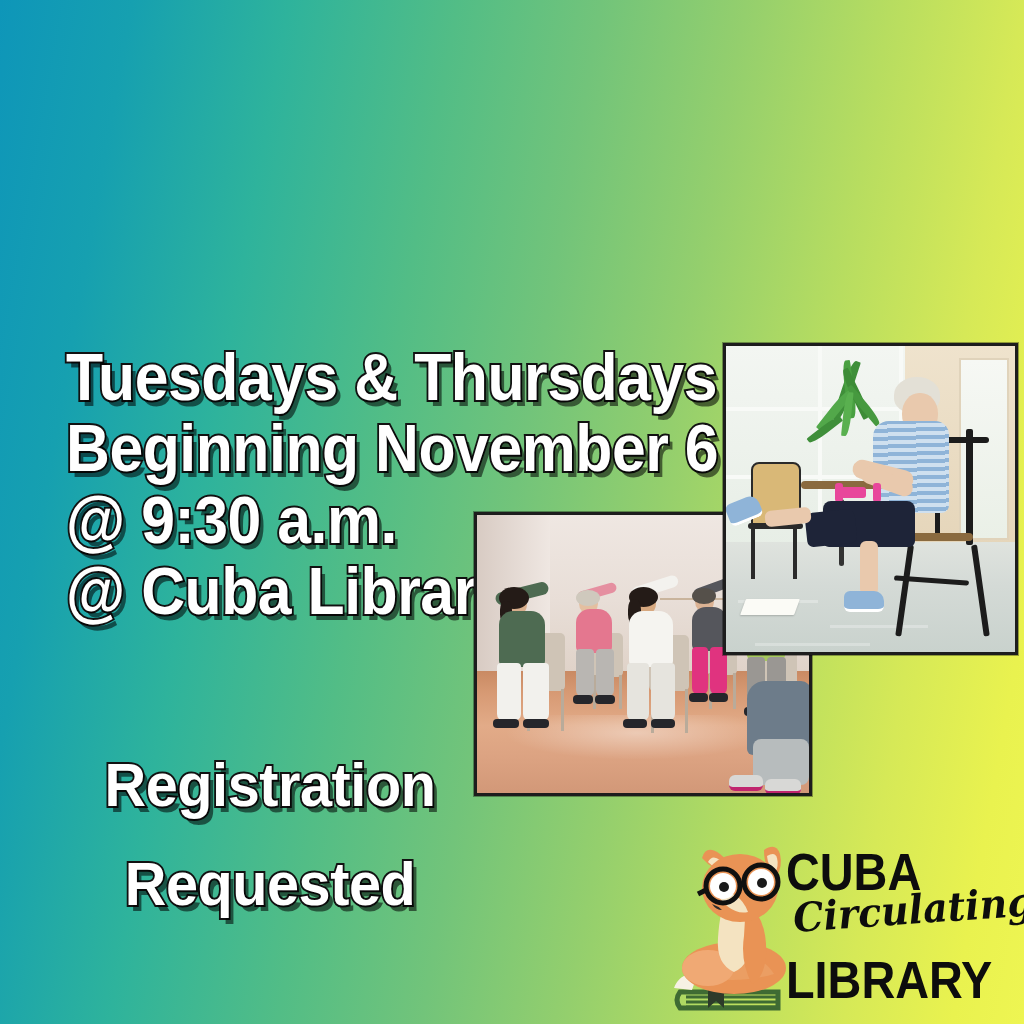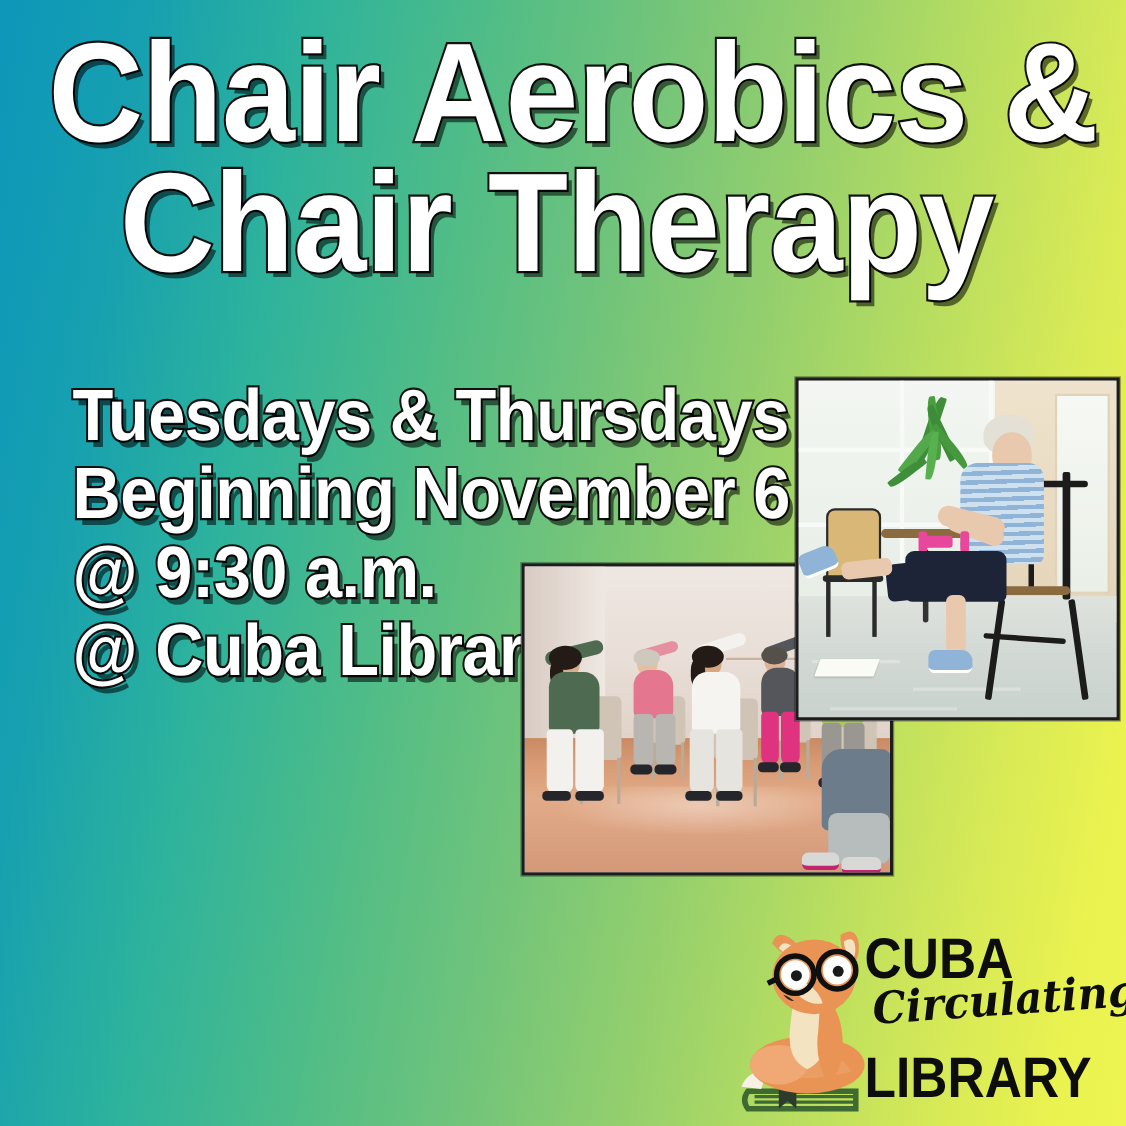--- a/index.html
+++ b/index.html
@@ -160,32 +160,32 @@
     font-family:"Liberation Sans Narrow","Liberation Sans",sans-serif;
     font-weight:700;font-size:52px;color:#0d0d0d;letter-spacing:0px;
     transform:scaleX(0.9);transform-origin:left top;line-height:1;
   }
 </style>
 </head>
 <body>
 
 <div id="poster">
 
-  <div id="title">
-    <span class="outlined tline l1">Chair Aerobics &amp;</span>
-    <span class="outlined tline l2">Chair Therapy</span>
-  </div>
 
   <div id="details">
     <span class="outlined dline">Tuesdays &amp; Thursdays</span>
     <span class="outlined dline">Beginning November 6</span>
     <span class="outlined dline">@ 9:30 a.m.</span>
     <span class="outlined dline">@ Cuba Library</span>
   </div>
 
+  <div id="reg">
+    <span class="outlined rline">Registration</span>
+    <span class="outlined rline">Requested</span>
+  </div>
 
   <div class="photo" id="photo-group">
     <div class="g-wall"></div>
     <div class="g-wallshade"></div>
     <div class="g-rail"></div>
     <div class="g-floor"></div>
     <div class="g-gloss"></div>
 
     <div class="person" style="left:14px;bottom:20%;width:76px;height:160px;">
       <div class="chairbk" style="left:34px;top:56px;width:40px;height:58px;"></div>

